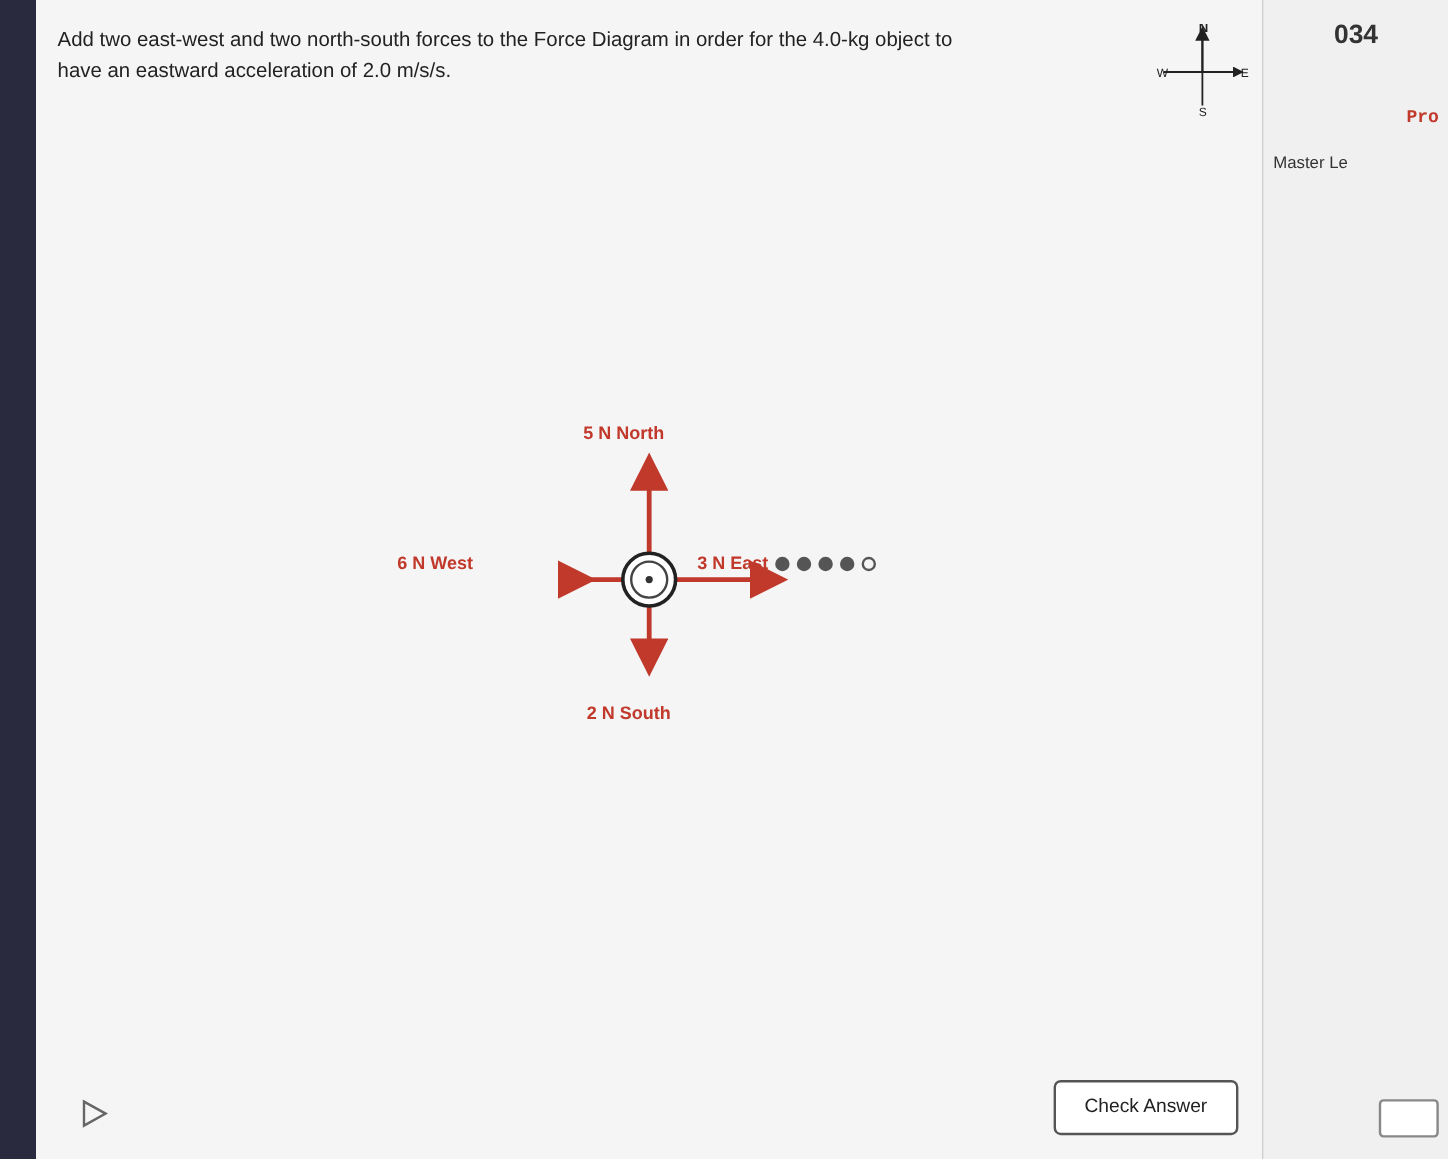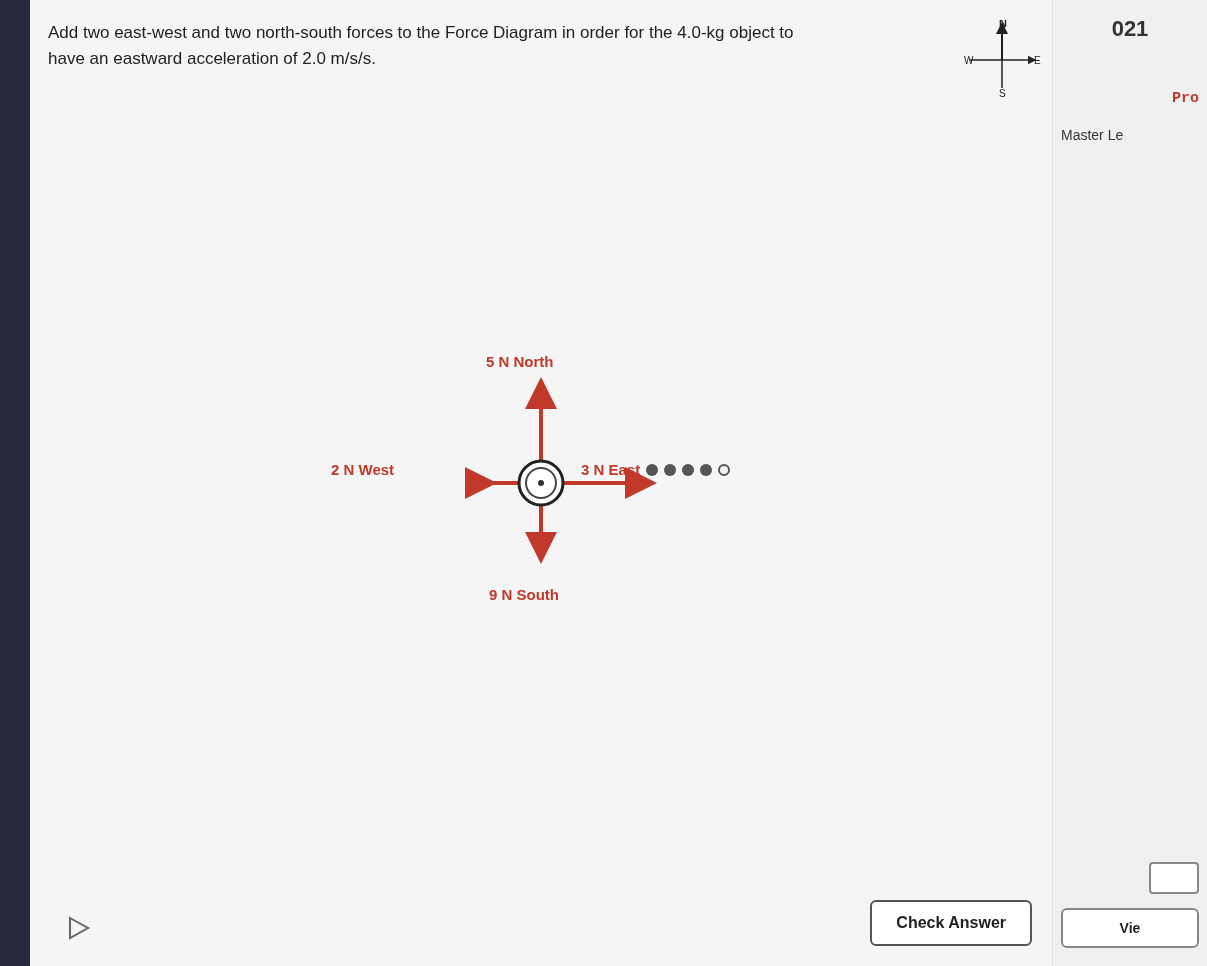--- a/index.html
+++ b/index.html
@@ -110,21 +110,21 @@
       justify-content: flex-end;
       gap: 20px;
     }
 
     .check-answer-btn {
       background: white;
       border: 2px solid #555;
       border-radius: 6px;
       padding: 12px 24px;
       font-size: 16px;
-      font-weight: 700;
+      font-weight: 400;
       cursor: pointer;
       color: #222;
     }
 
     
     .play-btn {
       position: absolute;
       bottom: 20px;
       left: 30px;
       width: 36px;
@@ -253,57 +253,56 @@
 
         <circle cx="200" cy="150" r="22" fill="white" stroke="#222" stroke-width="3"></circle>
 
         <circle cx="200" cy="150" r="15" fill="none" stroke="#444" stroke-width="2"></circle>
 
         <circle cx="200" cy="150" r="3" fill="#333"></circle>
 
       </svg>
 
       <div class="force-label" style="top: 20px; left: 145px;">5 N North</div>
-      <div class="force-label" style="bottom: 30px; left: 148px;">9 N South</div>
+      <div class="force-label" style="bottom: 30px; left: 148px;">2 N South</div>
 
       <div style="position: absolute; top: 128px; left: 240px; display: flex; align-items: center; gap: 6px;">
         <div class="force-label" style="position: static;">3 N East</div>
         <div class="dot"></div>
         <div class="dot"></div>
         <div class="dot"></div>
         <div class="dot"></div>
         <div class="dot outline"></div>
       </div>
 
-      <div class="force-label" style="top: 128px; left: -10px;">2 N West</div>
+      <div class="force-label" style="top: 128px; left: -10px;">6 N West</div>
 
     </div>
   </div>
 
   <div class="bottom-area">
     <button class="check-answer-btn">Check Answer</button>
   </div>
 
   <div class="play-btn">
     <svg width="28" height="28" viewBox="0 0 28 28">
       <polygon points="6,4 24,14 6,24" fill="none" stroke="#666" stroke-width="2"></polygon>
     </svg>
   </div>
 
 </div>
 
 <div class="right-sidebar">
 
-  <div class="sidebar-score">021</div>
+  <div class="sidebar-score">034</div>
 
   <div class="sidebar-pro-label">Pro</div>
 
   <div class="sidebar-master-label">Master Le</div>
 
   <div class="sidebar-bottom-buttons">
 
     <div style="width: 50px; height: 32px; border: 2px solid #888; background: white; border-radius: 4px;"></div>
 
-    <button class="sidebar-btn">Vie</button>
 
   </div>
 
 </div>
 
 </body></html>

